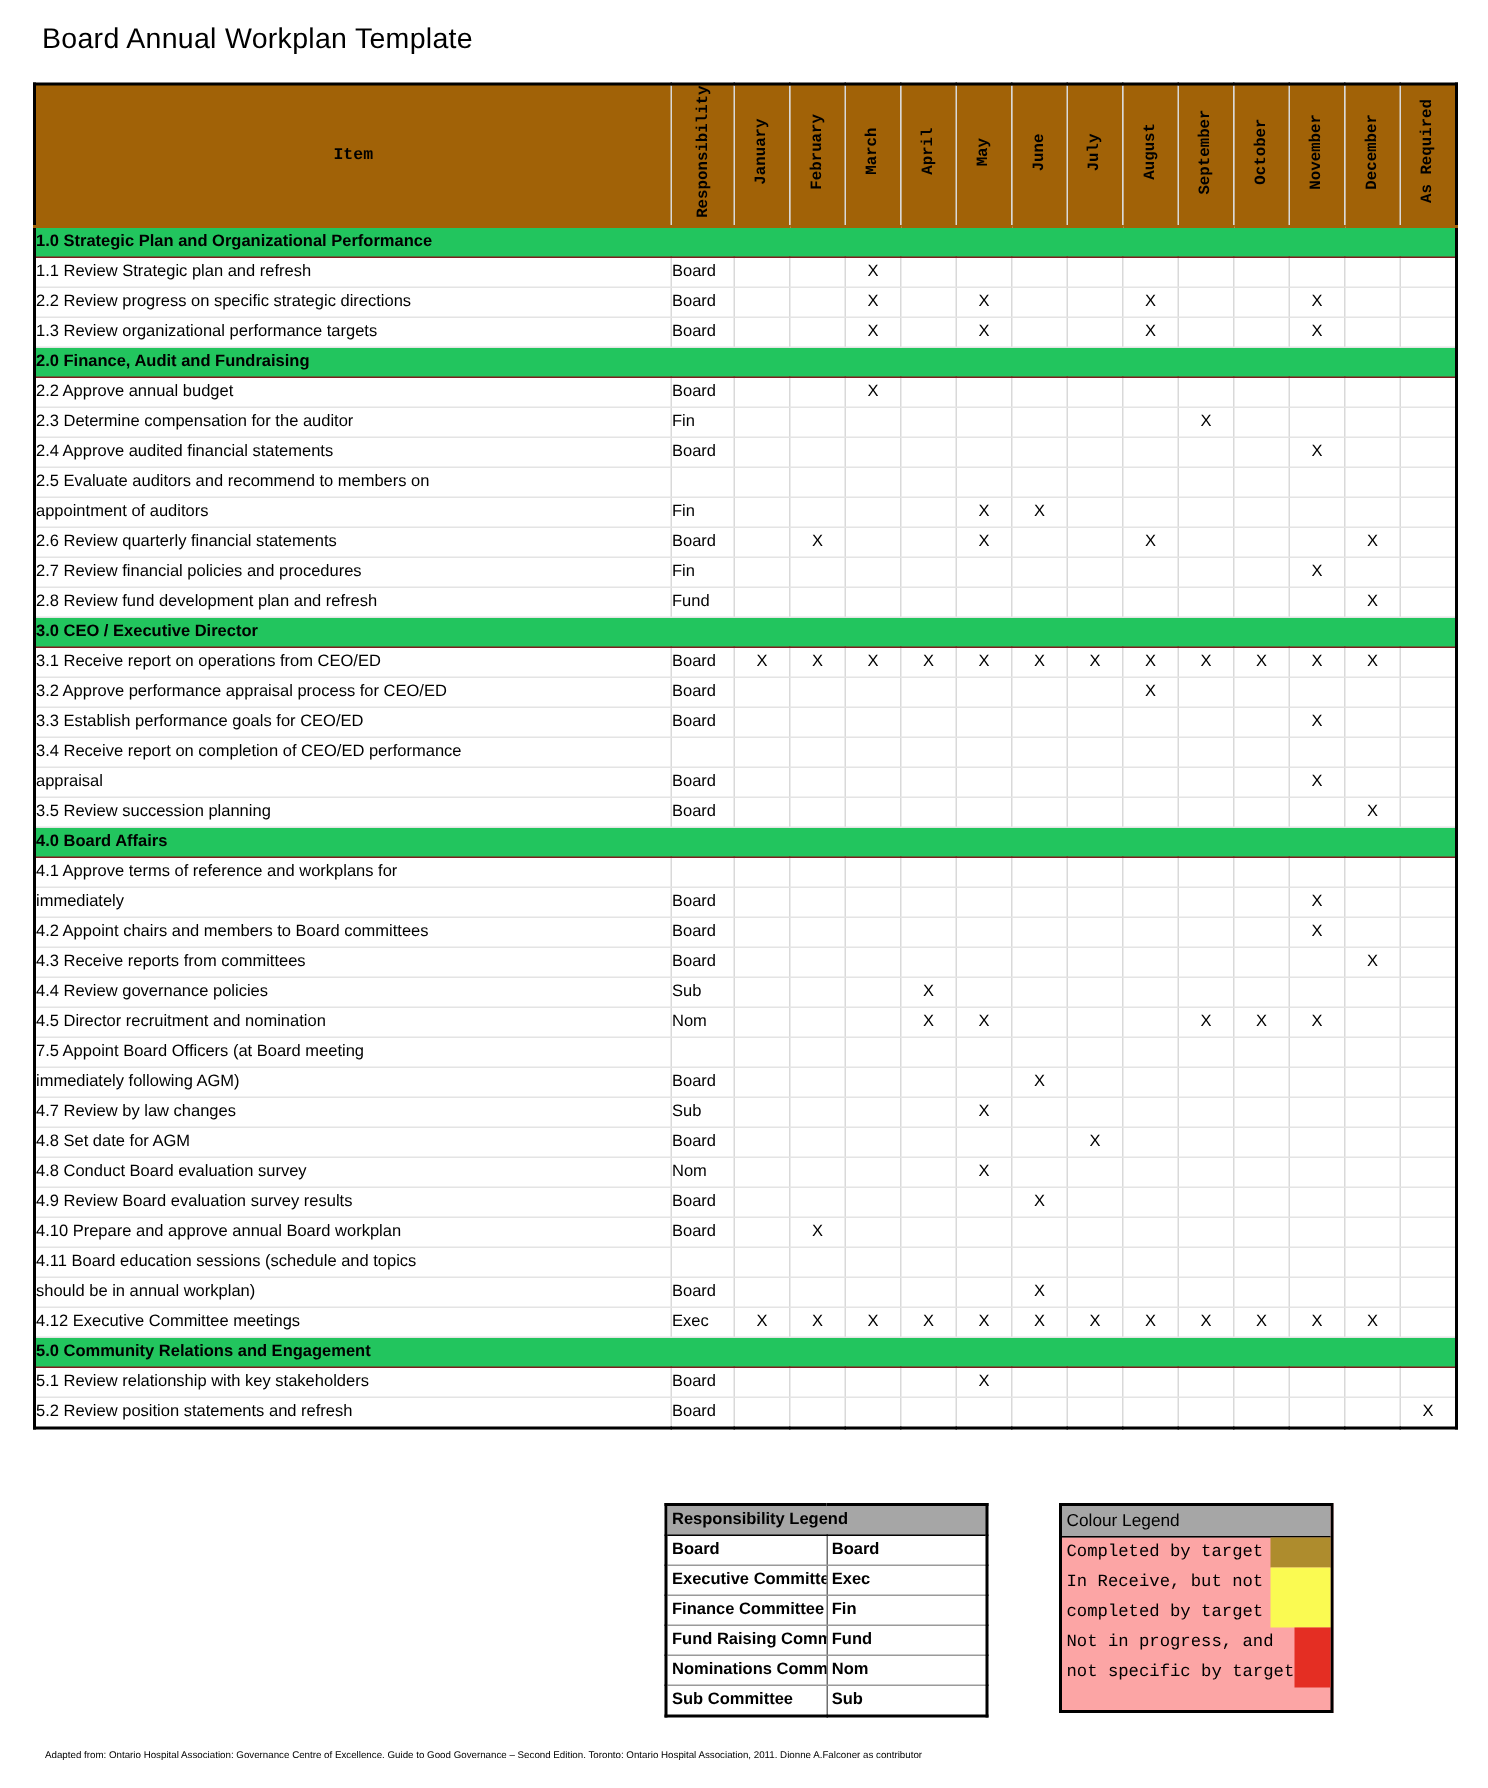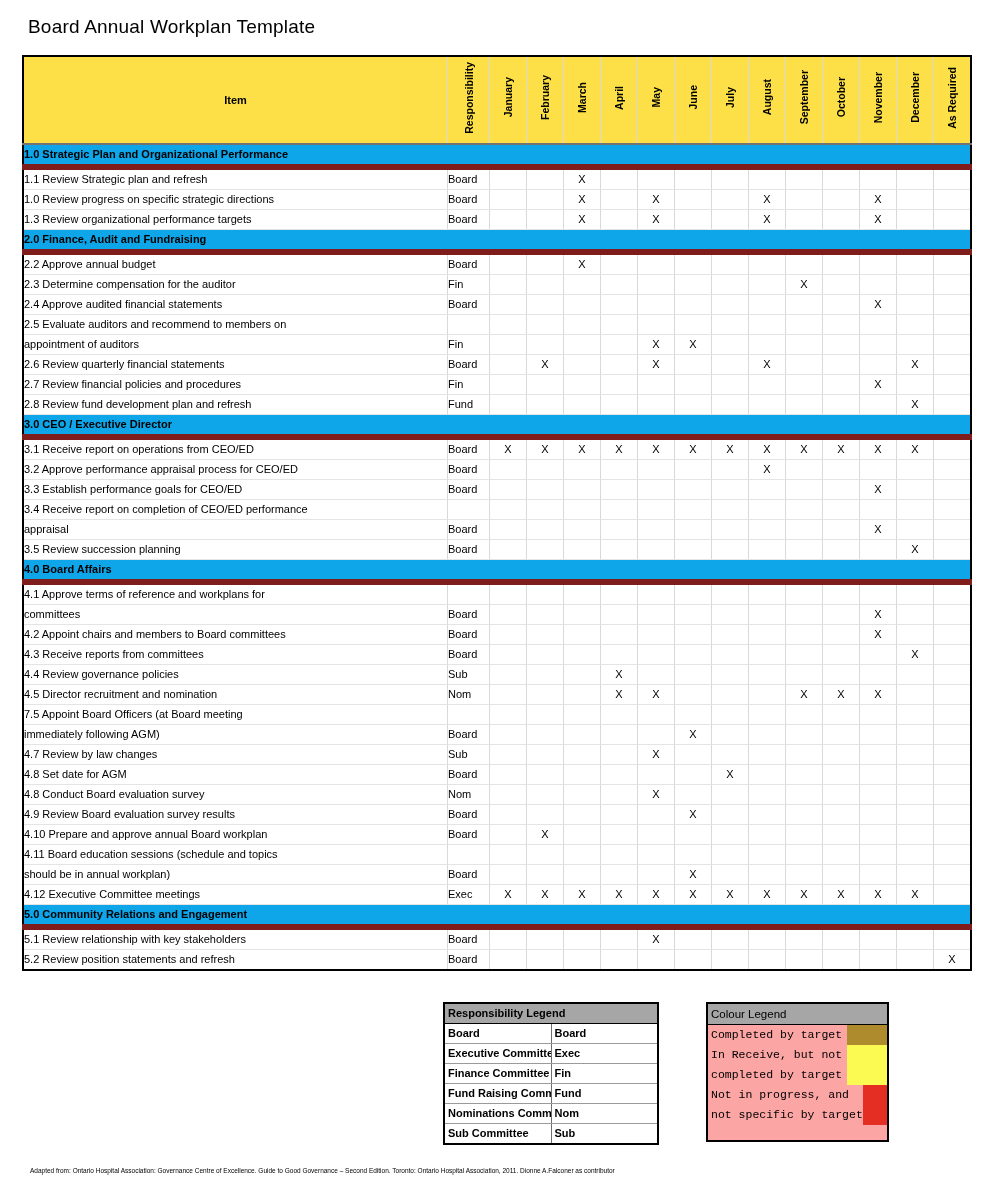--- a/index.html
+++ b/index.html
@@ -13,34 +13,34 @@
   
   table.workplan{
     position:absolute;left:22px;top:55px;width:932px;
     border-collapse:collapse;table-layout:fixed;border:2px solid #000;
   }
   table.workplan th,table.workplan td{padding:0;vertical-align:middle;}
   .item-col{width:423px;}
   .resp-col{width:41px;}
   .month-th{width:36px;}
   thead th{
-    height:86px;border-right:1px solid #d9d9d9;border-bottom:2px solid #737373;
-    background:#fde047;font-weight:bold;
+    height:86px;border-right:1px solid #d9d9d9;border-bottom:2px solid #a16207;
+    background:#a16207;font-weight:bold;font-family:Liberation Mono, monospace;
   }
   th.item-col{font-size:11px;text-align:center;vertical-align:middle;}
   th.month-th,th.resp-col{vertical-align:bottom;}
   .vtext{
     writing-mode:vertical-rl;transform:rotate(180deg);
     font-size:10.5px;font-weight:bold;line-height:12px;
     margin:0 auto 5px auto;white-space:nowrap;
   }
   tbody td{height:19px;font-size:11px;line-height:19px;}
   .section-cell{
-    background:#0ea5e9;font-weight:bold;padding-left:2px;
-    border-bottom:6px solid #7f1d1d;white-space:nowrap;overflow:hidden;
+    background:#22c55e;font-weight:bold;padding-left:2px;
+    border-bottom:1px solid #7f1d1d;white-space:nowrap;overflow:hidden;
   }
   .item-cell{
     border-right:1px solid #d9d9d9;border-bottom:1px solid #e4e4e4;
     white-space:nowrap;overflow:hidden;background:#fff;
   }
   .indent-1{padding-left:37px;}
   .indent-2{padding-left:57px;}
   .resp-cell{
     border-right:1px solid #d9d9d9;border-bottom:1px solid #e4e4e4;
     padding-left:3px;background:#fff;white-space:nowrap;overflow:hidden;
@@ -147,21 +147,21 @@
           <td class="mark-cell"></td>
           <td class="mark-cell"></td>
           <td class="mark-cell"></td>
           <td class="mark-cell"></td>
           <td class="mark-cell"></td>
           <td class="mark-cell"></td>
           <td class="mark-cell"></td>
           <td class="mark-cell"></td>
         </tr>
         <tr class="item-row">
-          <td class="item-cell indent-1">1.0 Review progress on specific strategic directions</td>
+          <td class="item-cell indent-1">2.2 Review progress on specific strategic directions</td>
           <td class="resp-cell">Board</td>
           <td class="mark-cell"></td>
           <td class="mark-cell"></td>
           <td class="mark-cell">X</td>
           <td class="mark-cell"></td>
           <td class="mark-cell">X</td>
           <td class="mark-cell"></td>
           <td class="mark-cell"></td>
           <td class="mark-cell">X</td>
           <td class="mark-cell"></td>
@@ -445,21 +445,21 @@
           <td class="mark-cell"></td>
           <td class="mark-cell"></td>
           <td class="mark-cell"></td>
           <td class="mark-cell"></td>
           <td class="mark-cell"></td>
           <td class="mark-cell"></td>
           <td class="mark-cell"></td>
           <td class="mark-cell"></td>
         </tr>
         <tr class="item-row">
-          <td class="item-cell indent-2">committees</td>
+          <td class="item-cell indent-2">immediately</td>
           <td class="resp-cell">Board</td>
           <td class="mark-cell"></td>
           <td class="mark-cell"></td>
           <td class="mark-cell"></td>
           <td class="mark-cell"></td>
           <td class="mark-cell"></td>
           <td class="mark-cell"></td>
           <td class="mark-cell"></td>
           <td class="mark-cell"></td>
           <td class="mark-cell"></td>

